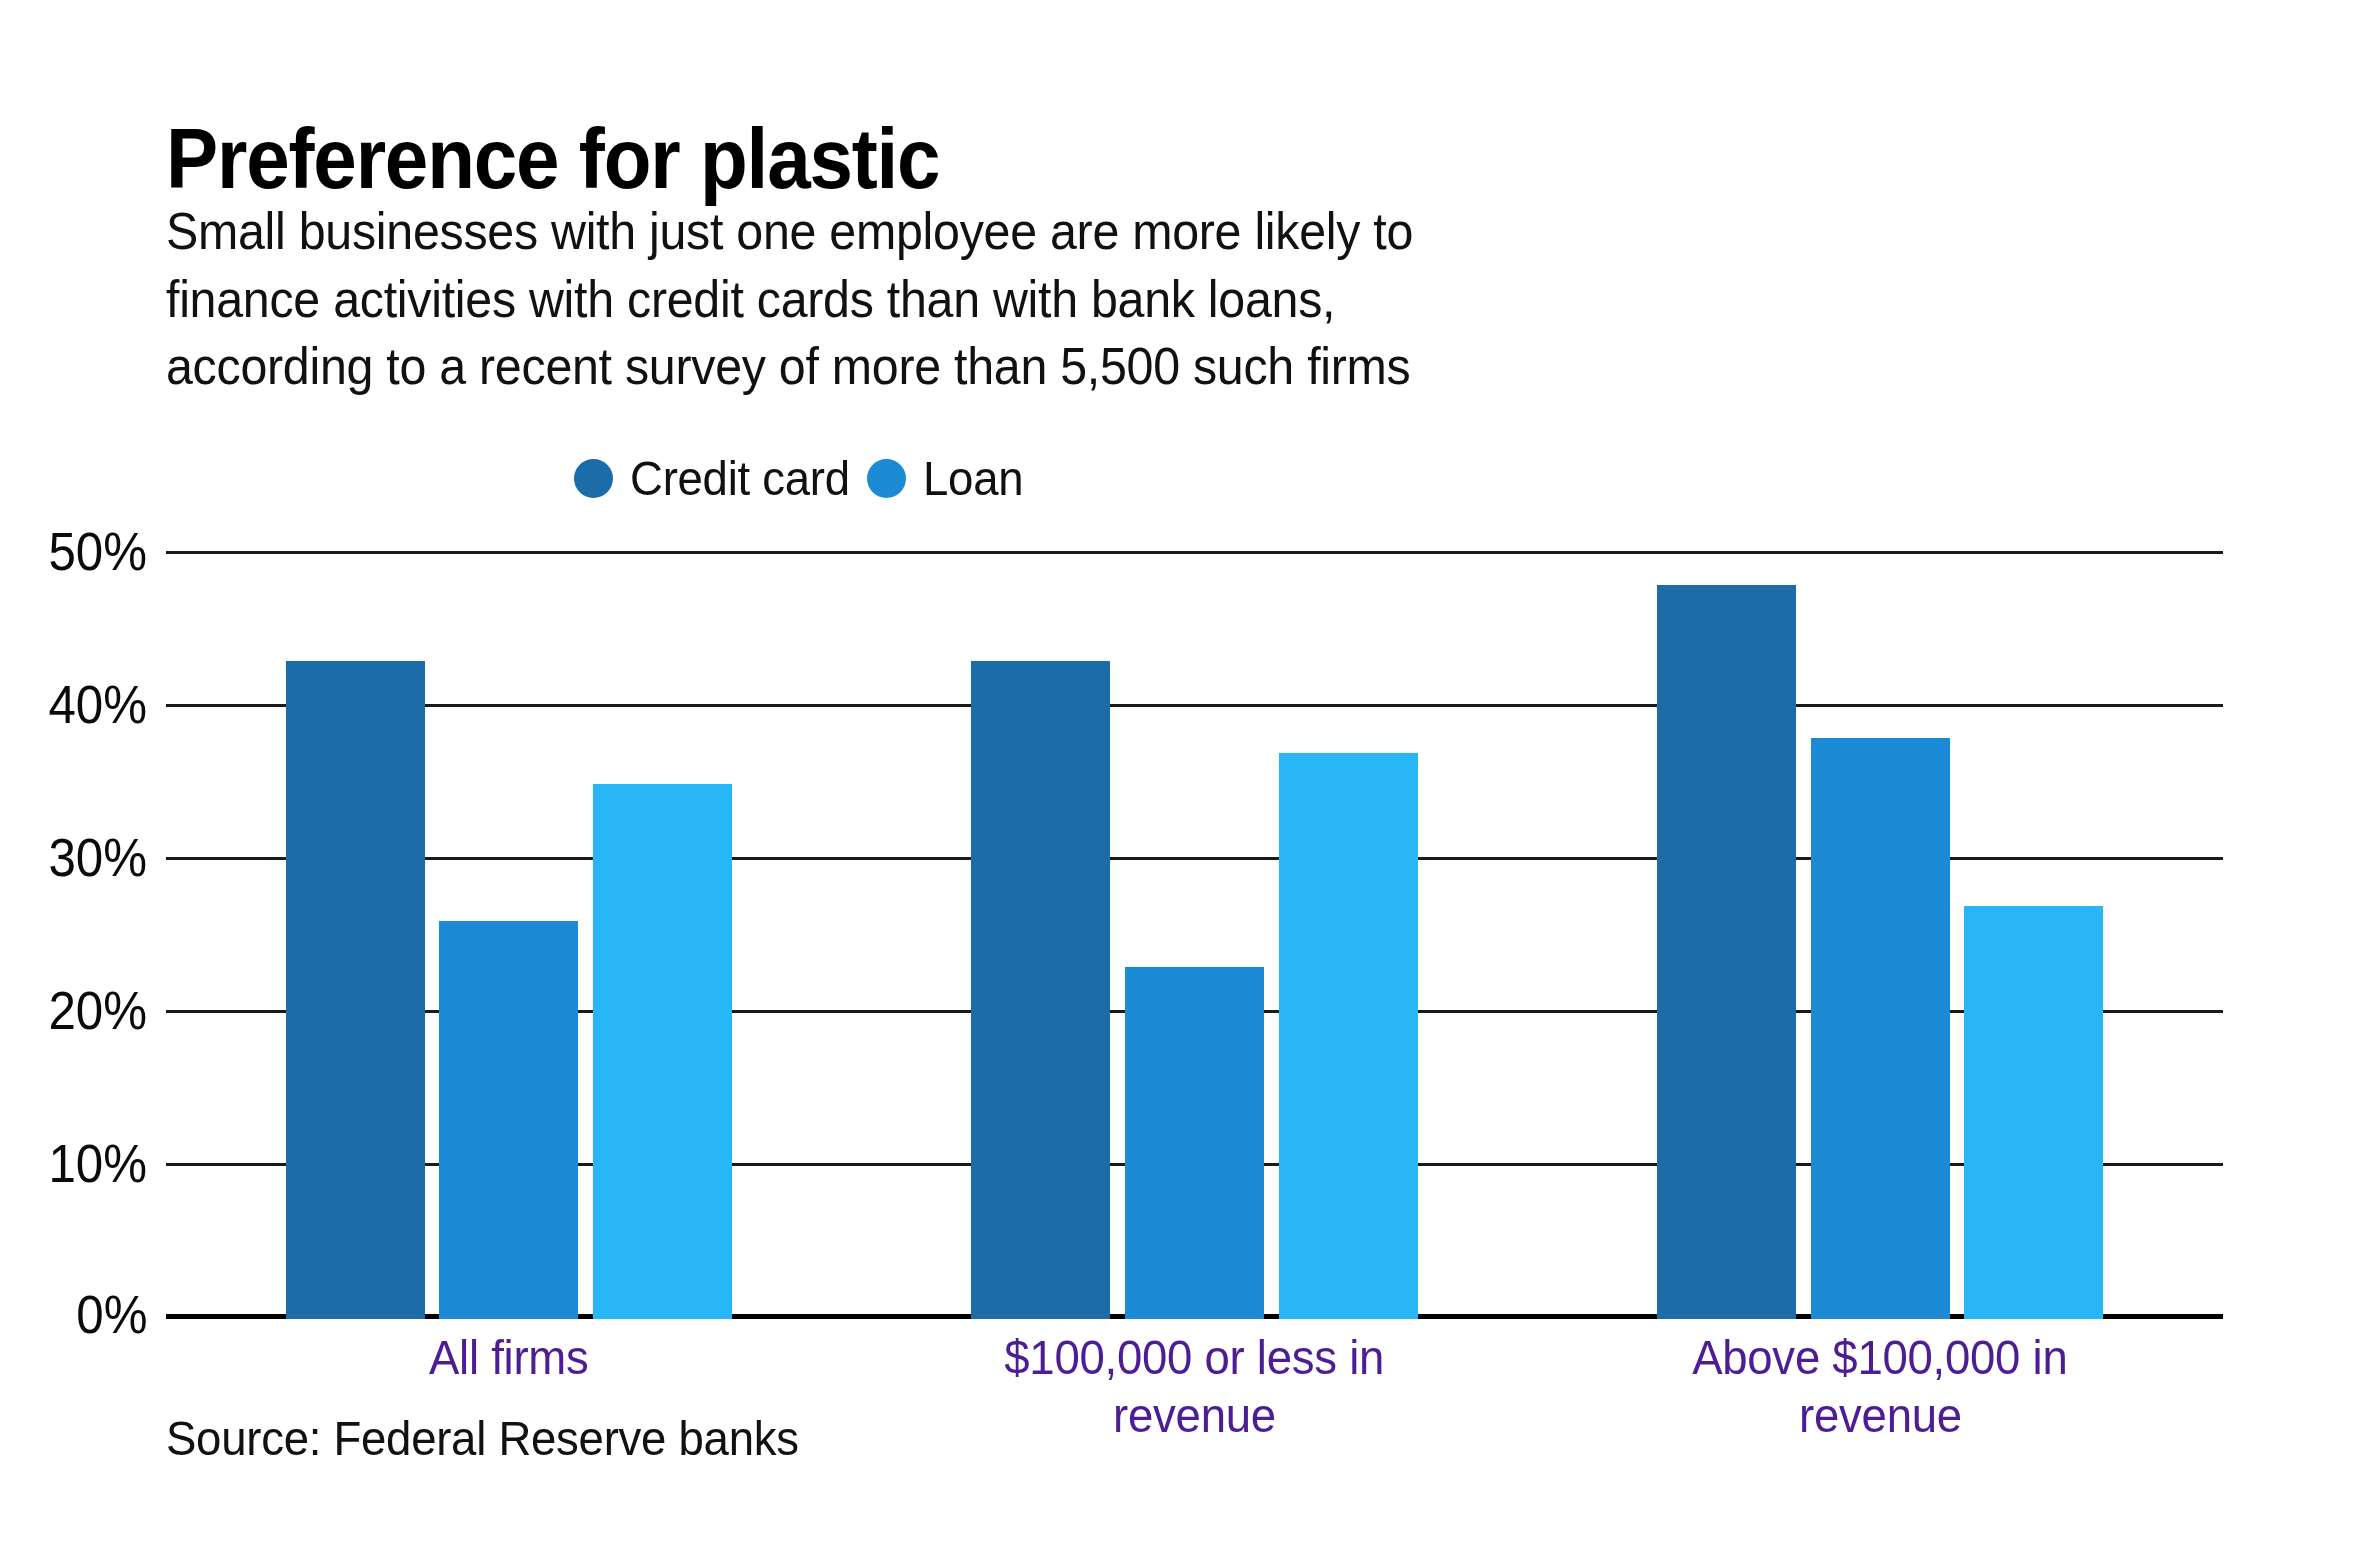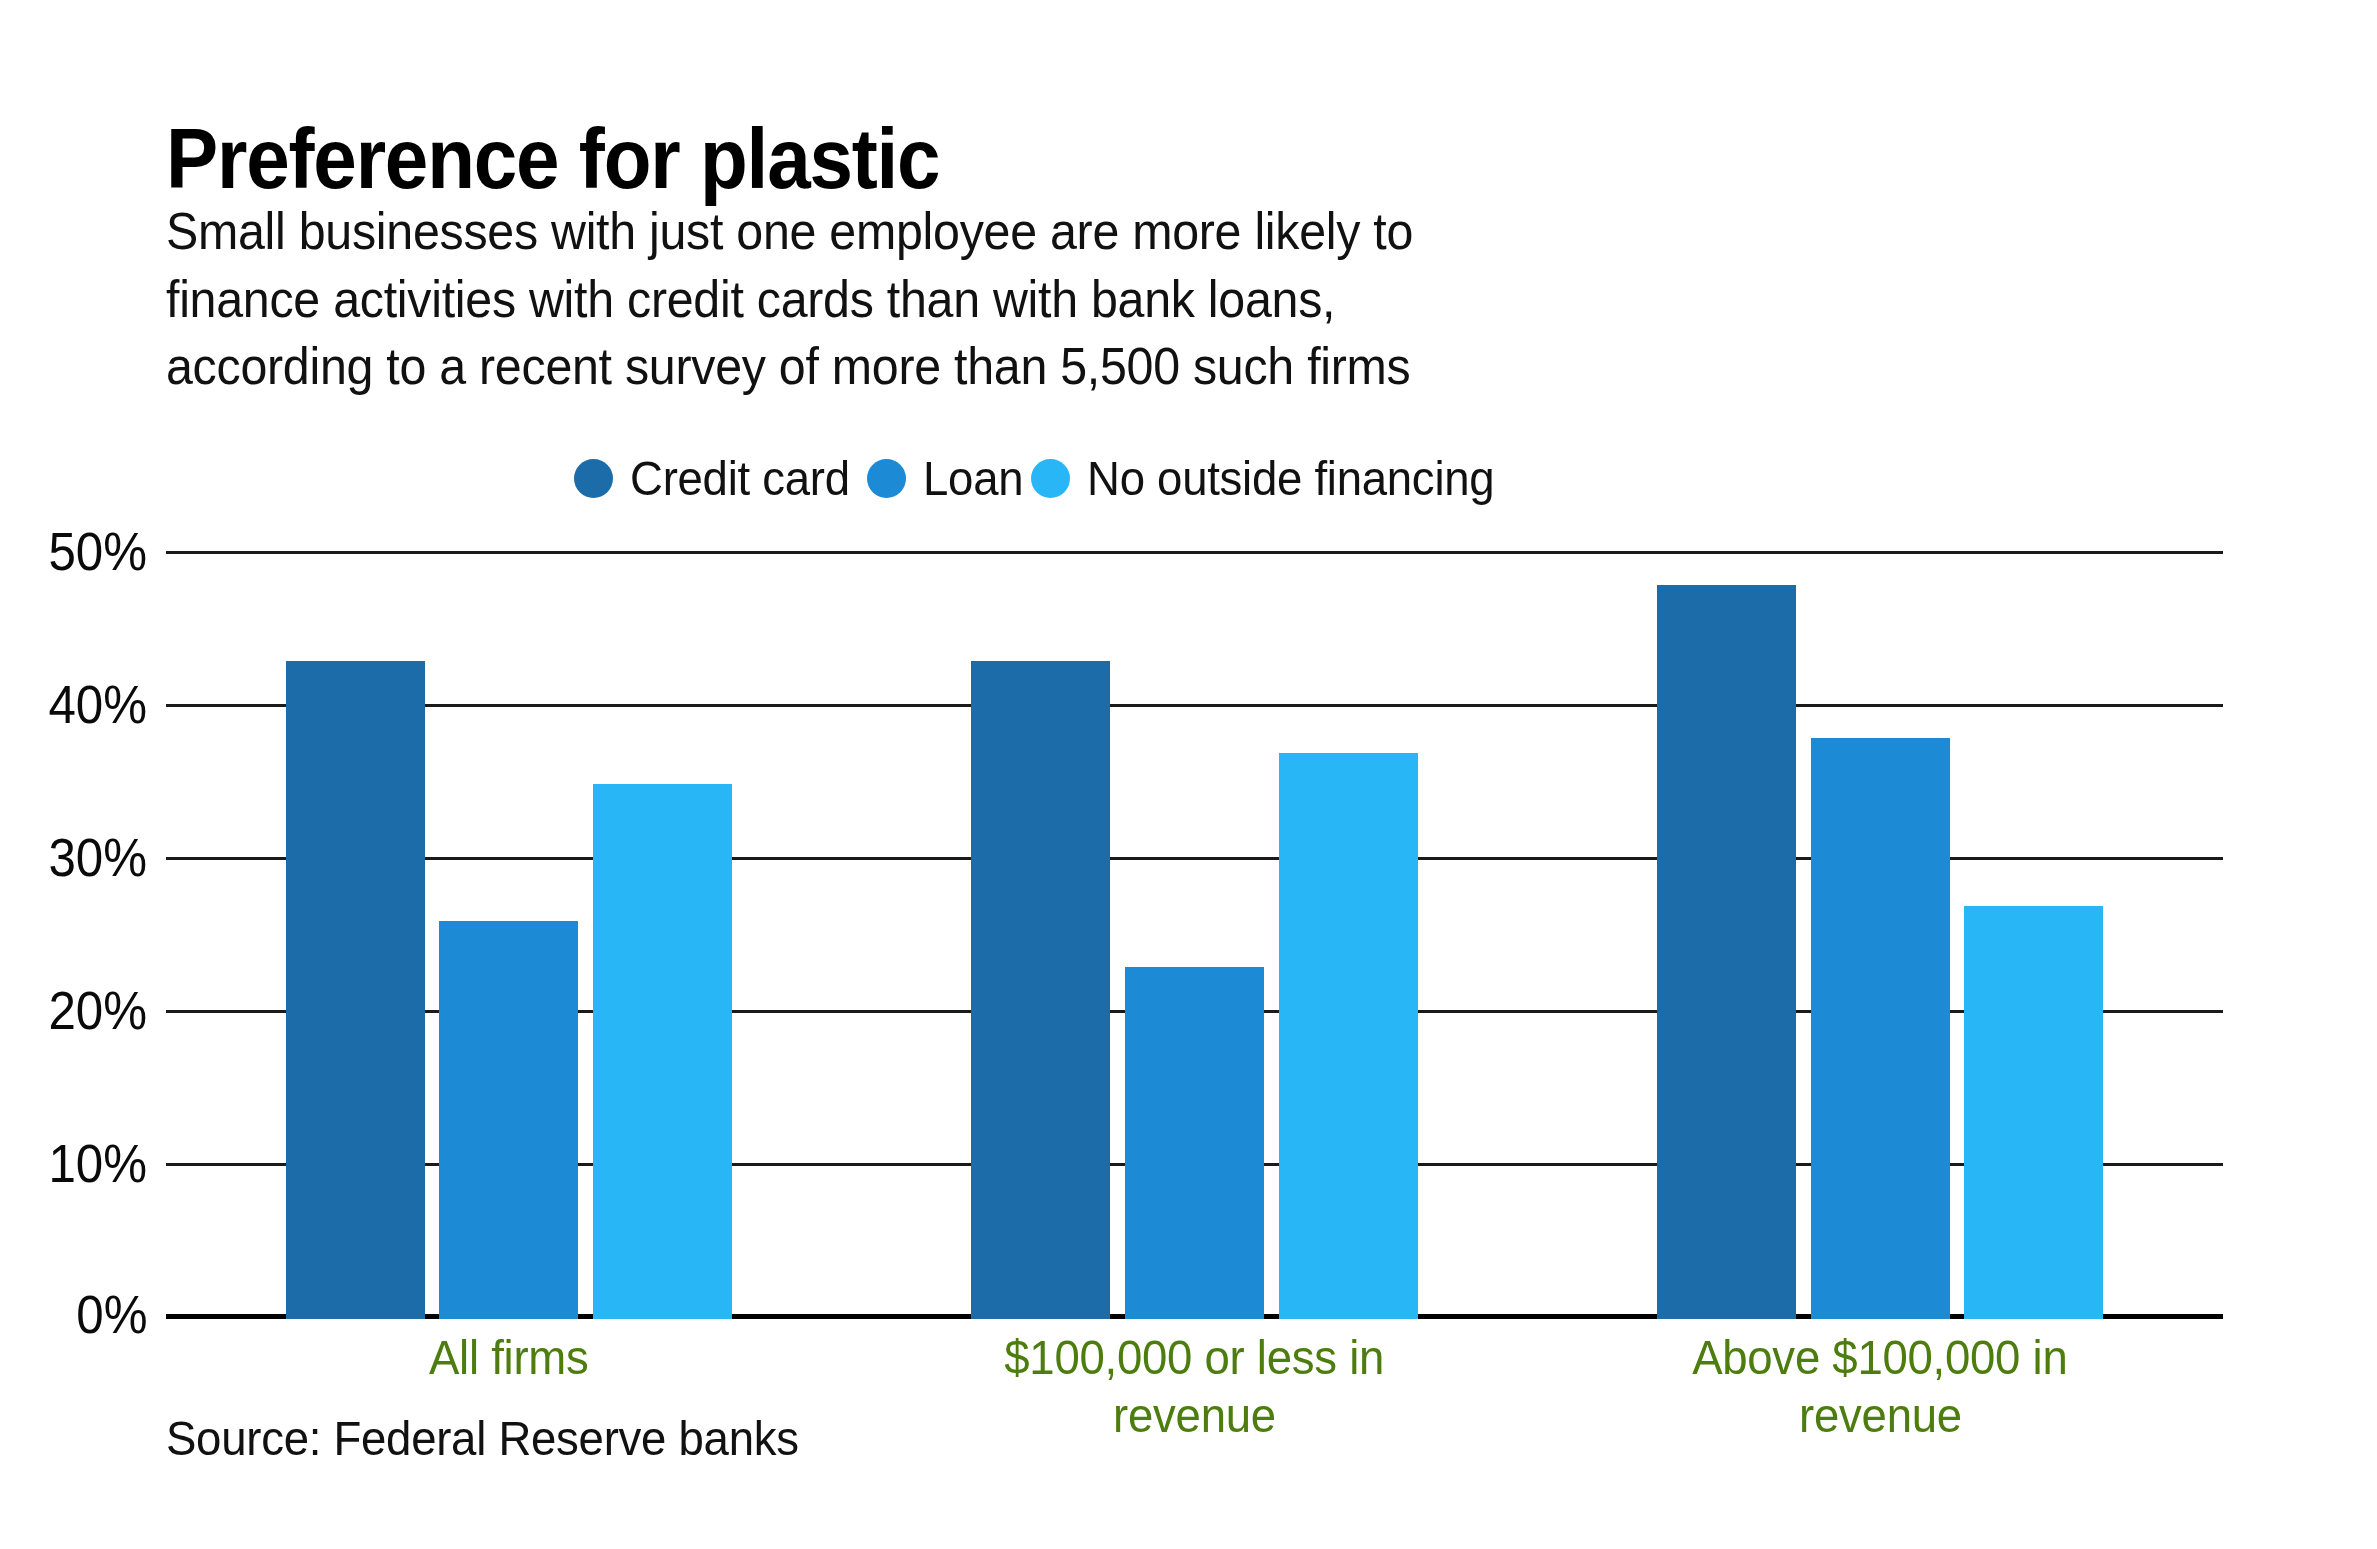--- a/index.html
+++ b/index.html
@@ -143,21 +143,21 @@
     top: 1329px;
     width: 2057px;
     display: flex;
   }
   .xlabel {
     flex: 1 1 0;
     text-align: center;
     font-size: 49px;
     line-height: 1.18;
     letter-spacing: -0.3px;
-    color: #4d7c0f;
+    color: #4c1d95;
   }
   .xlabel span {
     display: inline-block;
     transform: scaleX(0.93);
     transform-origin: center top;
   }
 
   .source {
     position: absolute;
     left: 166px;
@@ -186,24 +186,20 @@
 
   <div class="legend">
     <div class="legend-item">
       <span class="legend-swatch" id="sw0" style="background: rgb(27, 108, 168);"></span>
       <span class="legend-label">Credit card</span>
     </div>
     <div class="legend-item">
       <span class="legend-swatch" id="sw1" style="background: rgb(29, 138, 214);"></span>
       <span class="legend-label">Loan</span>
     </div>
-    <div class="legend-item">
-      <span class="legend-swatch" id="sw2" style="background: rgb(41, 182, 246);"></span>
-      <span class="legend-label">No outside financing</span>
-    </div>
   </div>
 
   <div class="plot">
     <div id="gridlines">
         <div class="gridline axis" style="bottom: 0%;">
           <span class="ytick">0%</span>
         </div>
         <div class="gridline" style="bottom: 20%;">
           <span class="ytick">10%</span>
         </div>

